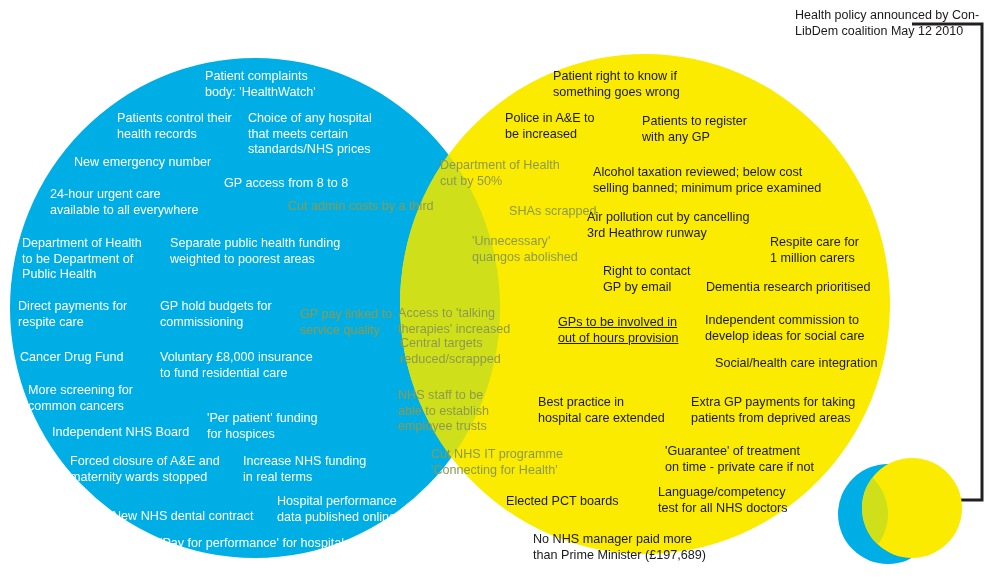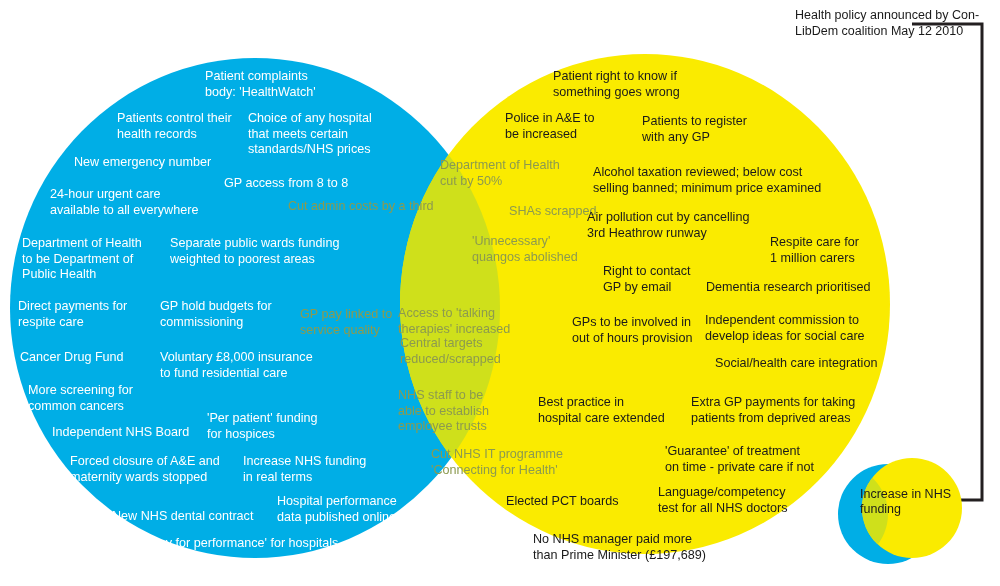--- a/index.html
+++ b/index.html
@@ -134,42 +134,42 @@
       <div class="lbl blue" style="left: 248px; top: 111px; width: 200px;">Choice of any hospital
 that meets certain
 standards/NHS prices</div>
       <div class="lbl blue" style="left: 74px; top: 155px; width: 200px;">New emergency number</div>
       <div class="lbl blue" style="left: 224px; top: 176px; width: 190px;">GP access from 8 to 8</div>
       <div class="lbl blue" style="left: 50px; top: 187px; width: 215px;">24-hour urgent care
 available to all everywhere</div>
       <div class="lbl blue" style="left: 22px; top: 236px; width: 180px;">Department of Health
 to be Department of
 Public Health</div>
-      <div class="lbl blue" style="left: 170px; top: 236px; width: 240px;">Separate public wards funding
+      <div class="lbl blue" style="left: 170px; top: 236px; width: 240px;">Separate public health funding
 weighted to poorest areas</div>
       <div class="lbl blue" style="left: 18px; top: 299px; width: 170px;">Direct payments for
 respite care</div>
       <div class="lbl blue" style="left: 160px; top: 299px; width: 170px;">GP hold budgets for
 commissioning</div>
       <div class="lbl blue" style="left: 20px; top: 350px; width: 170px;">Cancer Drug Fund</div>
       <div class="lbl blue" style="left: 160px; top: 350px; width: 220px;">Voluntary £8,000 insurance
 to fund residential care</div>
       <div class="lbl blue" style="left: 28px; top: 383px; width: 170px;">More screening for
 common cancers</div>
       <div class="lbl blue" style="left: 207px; top: 411px; width: 170px;">'Per patient' funding
 for hospices</div>
       <div class="lbl blue" style="left: 52px; top: 425px; width: 190px;">Independent NHS Board</div>
       <div class="lbl blue" style="left: 70px; top: 454px; width: 215px;">Forced closure of A&amp;E and
 maternity wards stopped</div>
       <div class="lbl blue" style="left: 243px; top: 454px; width: 180px;">Increase NHS funding
 in real terms</div>
       <div class="lbl blue" style="left: 277px; top: 494px; width: 180px;">Hospital performance
 data published online</div>
       <div class="lbl blue" style="left: 112px; top: 509px; width: 200px;">New NHS dental contract</div>
-      <div class="lbl blue" style="left: 148px; top: 536px; width: 270px;">'Pay for performance' for hospitals</div>
+      <div class="lbl blue" style="left: 160px; top: 536px; width: 270px;">'Pay for performance' for hospitals</div>
     </div>
   <div id="labels-overlap">
       <div class="lbl mix" style="left: 288px; top: 199px; width: 220px;">Cut admin costs by a third</div>
       <div class="lbl mix" style="left: 440px; top: 158px; width: 180px;">Department of Health
 cut by 50%</div>
       <div class="lbl mix" style="left: 461px; top: 204px; width: 140px; margin-left: 48px;">SHAs scrapped</div>
       <div class="lbl mix" style="left: 472px; top: 234px; width: 160px;">'Unnecessary'
 quangos abolished</div>
       <div class="lbl mix" style="left: 398px; top: 272px; width: 170px; margin-top: 34px;">Access to 'talking
 therapies' increased</div>
@@ -194,21 +194,21 @@
 selling banned; minimum price examined</div>
       <div class="lbl yellow" style="left: 587px; top: 210px; width: 250px;">Air pollution cut by cancelling
 3rd Heathrow runway</div>
       <div class="lbl yellow" style="left: 770px; top: 235px; width: 150px;">Respite care for
 1 million carers</div>
       <div class="lbl yellow" style="left: 603px; top: 264px; width: 150px;">Right to contact
 GP by email</div>
       <div class="lbl yellow" style="left: 706px; top: 280px; width: 230px;">Dementia research prioritised</div>
       <div class="lbl yellow" style="left: 705px; top: 313px; width: 230px;">Independent commission to
 develop ideas for social care</div>
-      <div class="lbl yellow" style="left: 572px; top: 315px; width: 180px;">GPs to be involved in
+      <div class="lbl yellow" style="left: 558px; top: 315px; width: 180px; text-decoration: underline;">GPs to be involved in
 out of hours provision</div>
       <div class="lbl yellow" style="left: 715px; top: 356px; width: 230px;">Social/health care integration</div>
       <div class="lbl yellow" style="left: 538px; top: 395px; width: 180px;">Best practice in
 hospital care extended</div>
       <div class="lbl yellow" style="left: 691px; top: 395px; width: 240px;">Extra GP payments for taking
 patients from deprived areas</div>
       <div class="lbl yellow" style="left: 665px; top: 444px; width: 220px;">'Guarantee' of treatment
 on time - private care if not</div>
       <div class="lbl yellow" style="left: 658px; top: 485px; width: 190px;">Language/competency
 test for all NHS doctors</div>
@@ -220,16 +220,14 @@
   <div id="annotation">Health policy announced
 by Con-LibDem coalition
 May 12 2010</div>
   <svg id="leader-line" viewBox="0 0 85 495" xmlns="http://www.w3.org/2000/svg">
     <polyline points="2,2 72,2 72,478 22,478" fill="none" stroke="#231f20" stroke-width="3"></polyline>
   </svg>
 
   <div class="circle" id="key-blue"></div>
   <div class="circle" id="key-yellow"></div>
   <div id="key-overlap"></div>
-  <div id="key-label">Increase in
-NHS funding</div>
 
 </div>
 
 </body></html>

